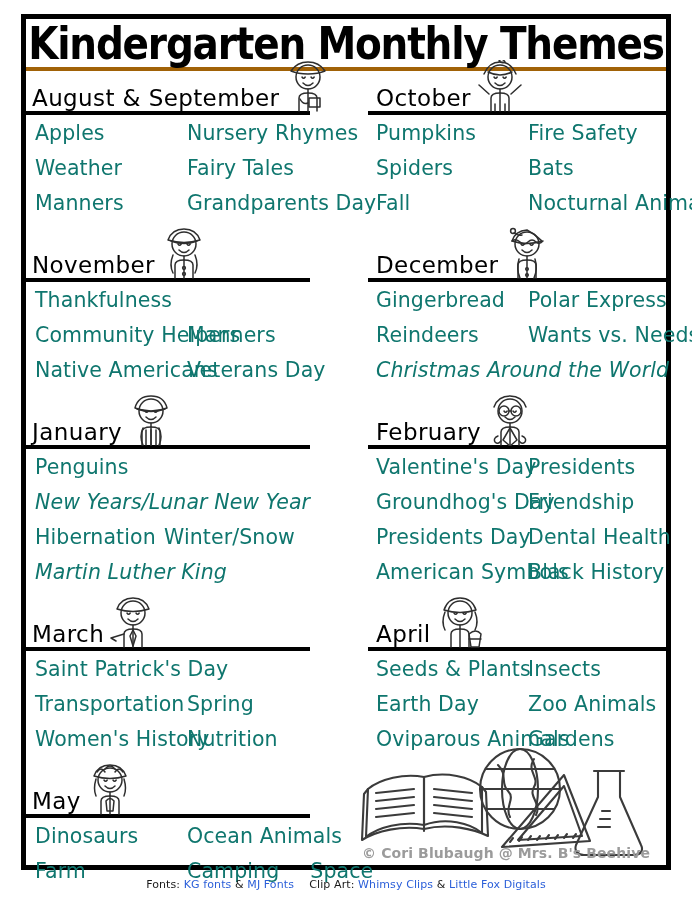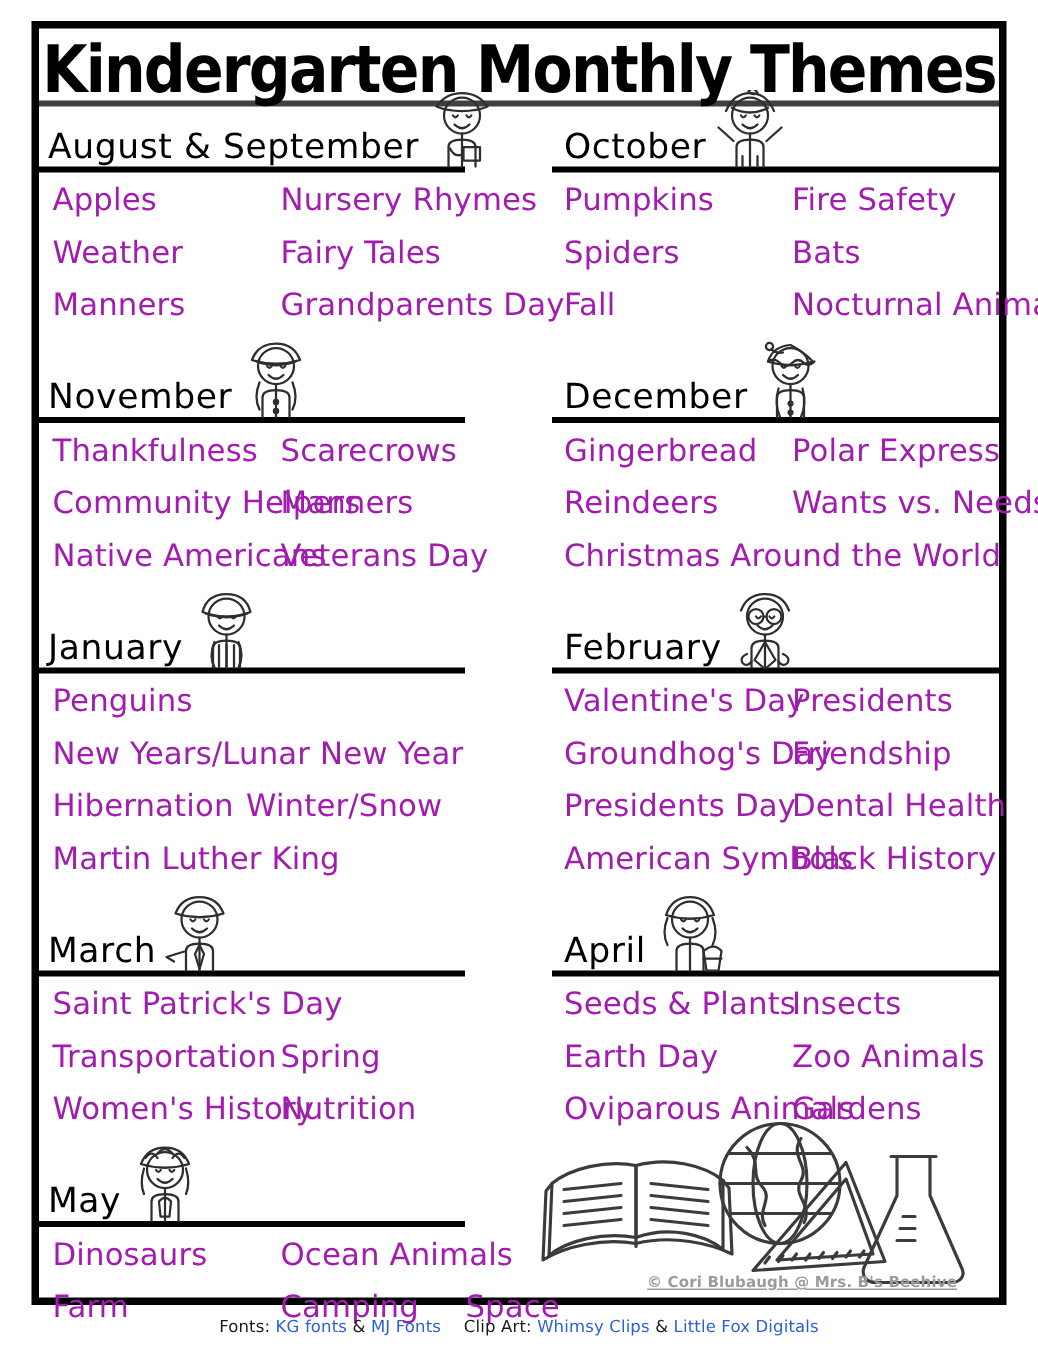--- a/index.html
+++ b/index.html
@@ -31,23 +31,23 @@
     background: #ffffff;
   }
 
   
   .title-band {
     position: absolute;
     left: 0; top: 0;
     width: 100%;
     height: 52px;
     display: flex;
-    align-items: flex-end;
+    align-items: center;
     justify-content: center;
-    border-bottom: 4px solid #404040;
+    border-bottom: 4px solid #a16207;
   }
   .title-text {
     font-family: "DejaVu Sans", sans-serif;
     font-weight: bold;
     font-size: 39px;
     letter-spacing: -1.2px;
     color: #000000;
     white-space: nowrap;
     line-height: 1;
     transform: scaleY(1.12);
@@ -114,51 +114,50 @@
   .col-right .themes { padding-left: 30px; padding-right: 10px; }
 
   .theme-row {
     display: flex;
     align-items: baseline;
     height: 35px;
   }
   .theme {
     font-family: "DejaVu Sans", sans-serif;
     font-size: 20.5px;
-    color: #a21caf;
+    color: #0f766e;
     line-height: 1.0;
     white-space: nowrap;
     letter-spacing: 0.1px;
   }
   .theme.c1 { width: 152px; flex: 0 0 152px; }
   .theme.c2 { flex: 1 1 auto; }
-  .theme.wide { width: auto; flex: 0 0 auto; }
+  .theme.wide { width: auto; flex: 0 0 auto; font-style: italic; }
 
   
   .bottom-art {
     position: absolute;
     right: 8px;
     bottom: 6px;
     width: 300px;
     height: 118px;
     pointer-events: none;
   }
   .bottom-art svg { width: 100%; height: 100%; display: block; }
 
   .copyright {
     position: absolute;
-    right: 28px;
+    right: 16px;
     bottom: 4px;
     font-family: "DejaVu Sans", sans-serif;
-    font-size: 10px;
+    font-size: 14px;
     font-weight: bold;
     color: #9b9b9b;
     white-space: nowrap;
     letter-spacing: 0.1px;
-    text-decoration: underline;
   }
 
   
   .credits {
     position: absolute;
     left: 0;
     top: 878px;
     width: 692px;
     text-align: center;
     font-family: "DejaVu Sans", sans-serif;
@@ -233,21 +232,20 @@
                   <path d="M12 14 q13 5 26 0"></path>
                   <path d="M14 28 q-4 10 0 18 M36 28 q4 10 0 18"></path>
                   <circle cx="25" cy="41" r="1.4"></circle>
                   <circle cx="25" cy="47" r="1.4"></circle>
                 </svg>
               </div>
             </div>
             <div class="themes">
               <div class="theme-row">
                 <span class="theme c1">Thankfulness</span>
-                <span class="theme c2">Scarecrows</span>
               </div>
               <div class="theme-row">
                 <span class="theme c1">Community Helpers</span>
                 <span class="theme c2">Manners</span>
               </div>
               <div class="theme-row">
                 <span class="theme c1">Native Americans</span>
                 <span class="theme c2">Veterans Day</span>
               </div>
             </div>

